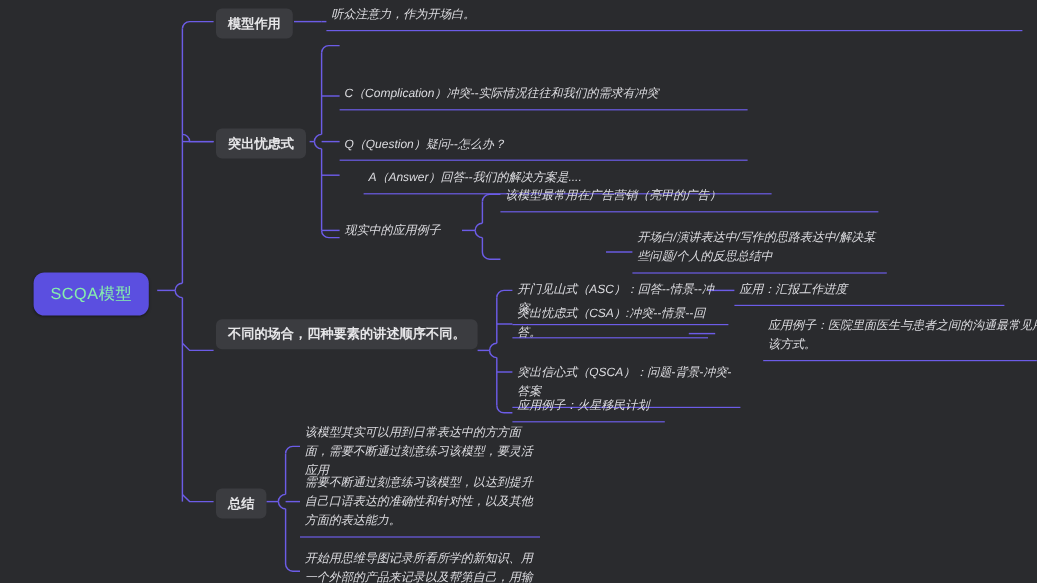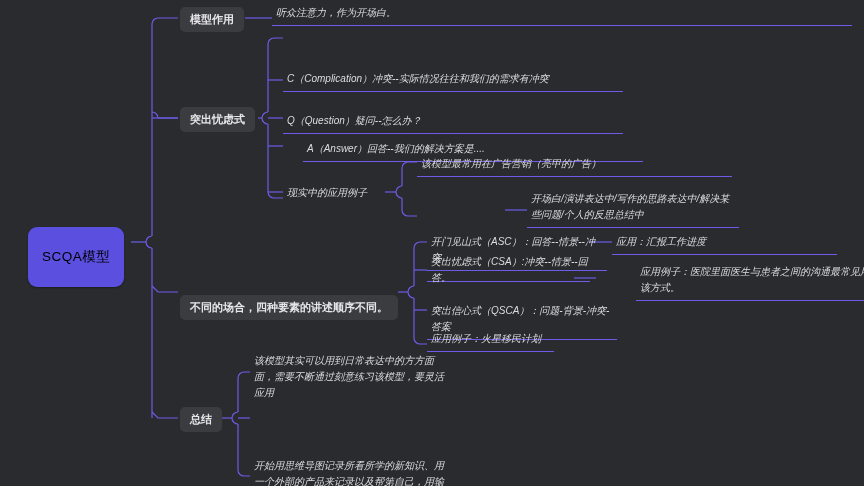--- a/index.html
+++ b/index.html
@@ -11,23 +11,23 @@
     position:relative;
   }
   #canvas{position:absolute;inset:0;}
   svg.links{position:absolute;left:0;top:0;width:864px;height:486px;pointer-events:none;}
   .node{position:absolute;}
 
   
   .root{
     background:#5b4fe0;
     border-radius:9px;
-    padding:21px 14px;
+    padding:9px 14px;
     font-size:13.5px;
-    color:#000000;
+    color:#86efac;
     letter-spacing:.5px;
     white-space:nowrap;
     box-shadow:0 1px 2px rgba(0,0,0,.35);
   }
 
   
   .branch{
     background:#3b3c40;
     border-radius:5px;
     padding:5px 10px;
@@ -137,29 +137,30 @@
   <div class="node leaf" style="left:283px;top:110px;width:340px;">Q（Question）疑问--怎么办？</div>
   <div class="node leaf" style="left:283px;top:138px;width:340px;margin-left:20px;">A（Answer）回答--我们的解决方案是....</div>
 
   <div class="node leaf noline vc" style="left:283px;top:180px;width:102px;height:26px;">现实中的应用例子</div>
 
   <div class="node leaf" style="left:417px;top:153px;width:315px;">该模型最常用在广告营销（亮甲的广告）</div>
 
 
   <div class="node leaf" style="left:527px;top:188px;width:212px;">开场白/演讲表达中/写作的思路表达中/解决某些问题/个人的反思总结中</div>
 
-  <div class="node branch" style="left:180px;top:295px;">不同的场合，四种要素的讲述顺序不同。</div>
+  <div class="node branch" style="left:180px;top:266px;">不同的场合，四种要素的讲述顺序不同。</div>
 
   <div class="node leaf" style="left:427px;top:231px;width:180px;">开门见山式（ASC）：回答--情景--冲突。</div>
   <div class="node leaf" style="left:612px;top:231px;width:225px;">应用：汇报工作进度</div>
 
   <div class="node leaf vc" style="left:427px;top:260px;width:163px;height:22px;">突出忧虑式（CSA）:冲突--情景--回答。</div>
   <div class="node leaf" style="left:596px;top:261px;width:238px;margin-left:40px;">应用例子：医院里面医生与患者之间的沟通最常见用该方式。</div>
 
   <div class="node leaf" style="left:427px;top:300px;width:190px;">突出信心式（QSCA）：问题-背景-冲突-答案</div>
   <div class="node leaf" style="left:427px;top:328px;width:127px;">应用例子：火星移民计划</div>
 
   <div class="node branch" style="left:180px;top:407px;">总结</div>
 
   <div class="node leaf noline" style="left:250px;top:350px;width:200px;">该模型其实可以用到日常表达中的方方面面，需要不断通过刻意练习该模型，要灵活应用</div>
+  <div class="node leaf" style="left:250px;top:392px;width:200px;">需要不断通过刻意练习该模型，以达到提升自己口语表达的准确性和针对性，以及其他方面的表达能力。</div>
   <div class="node leaf noline" style="left:250px;top:455px;width:200px;">开始用思维导图记录所看所学的新知识、用一个外部的产品来记录以及帮第自己，用输出来</div>
 
 </div>
 
 </body></html>

